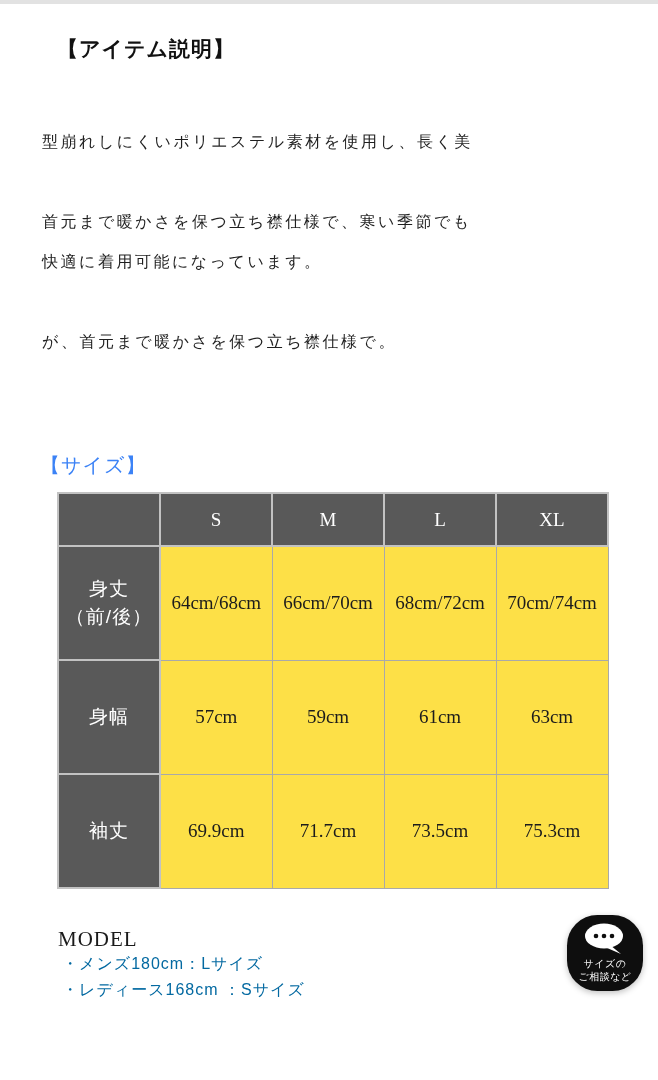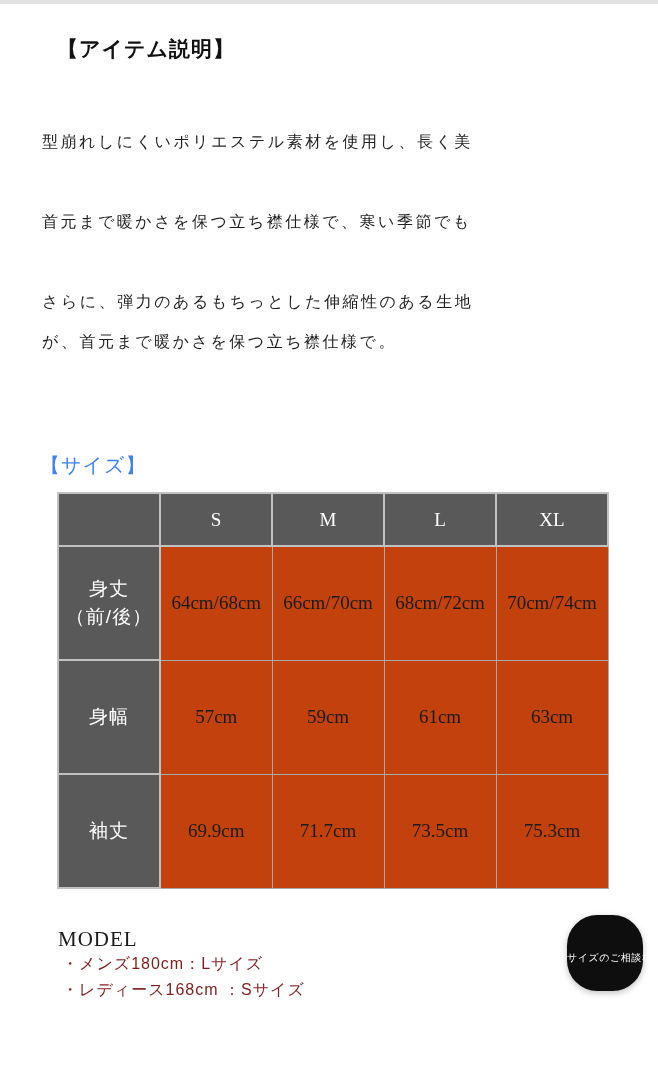--- a/index.html
+++ b/index.html
@@ -76,57 +76,57 @@
     font-size: 19px;
   }
   th.row-label {
     font-family: "Liberation Sans", "DejaVu Sans", sans-serif;
     font-size: 19px;
     letter-spacing: 1px;
     white-space: pre-line;
     line-height: 28px;
   }
   td.value-cell {
-    background: #c2410c;
+    background: #fde047;
     border: 1px solid #a9a9a9;
     font-family: "Liberation Serif", "DejaVu Serif", serif;
     font-size: 19px;
     color: #1c1c1c;
   }
   .model-block {
     margin: 38px 0 0 58px;
   }
   .model-title {
     font-family: "Liberation Serif", "DejaVu Serif", serif;
     font-size: 21px;
     line-height: 24px;
     color: #1a1a1a;
     letter-spacing: 1px;
   }
   .model-line {
     margin-left: 4px;
     font-size: 16px;
     line-height: 26px;
-    color: #7f1d1d;
+    color: #0369a1;
     letter-spacing: 1px;
     white-space: nowrap;
   }
   .chat-fab {
     position: absolute;
     top: 915px;
     right: 15px;
     width: 76px;
     height: 76px;
     border: none;
     border-radius: 40%;
     background: var(--chat-button-bg, #0e0e0e);
     color: #ffffff;
     cursor: pointer;
     display: flex;
-    flex-direction: row;
+    flex-direction: column;
     align-items: center;
     justify-content: flex-start;
     padding: 8px 0 0 0;
     box-shadow: 0 2px 6px rgba(0,0,0,0.25);
     margin-left: 13px;
   }
   .chat-fab .bubble-icon { display: block; }
   .chat-fab .fab-label {
     font-size: 10px;
     line-height: 13px;
@@ -143,23 +143,23 @@
   <div class="top-strip"></div>
 
   <h2 class="item-heading">【アイテム説明】</h2>
 
   <div class="paragraphs">
     <div class="para first">
       <div class="line">型崩れしにくいポリエステル素材を使用し、長く美</div>
     </div>
     <div class="para">
       <div class="line">首元まで暖かさを保つ立ち襟仕様で、寒い季節でも</div>
+      <div class="line">快適に着用可能になっています。</div>
     </div>
     <div class="para">
-      <div class="line">さらに、弾力のあるもちっとした伸縮性のある生地</div>
       <div class="line">が、首元まで暖かさを保つ立ち襟仕様で。</div>
     </div>
   </div>
 
   <h3 class="size-heading">【サイズ】</h3>
 
   <table class="size-table">
     <colgroup>
       <col class="col-label">
       <col class="col-size">

